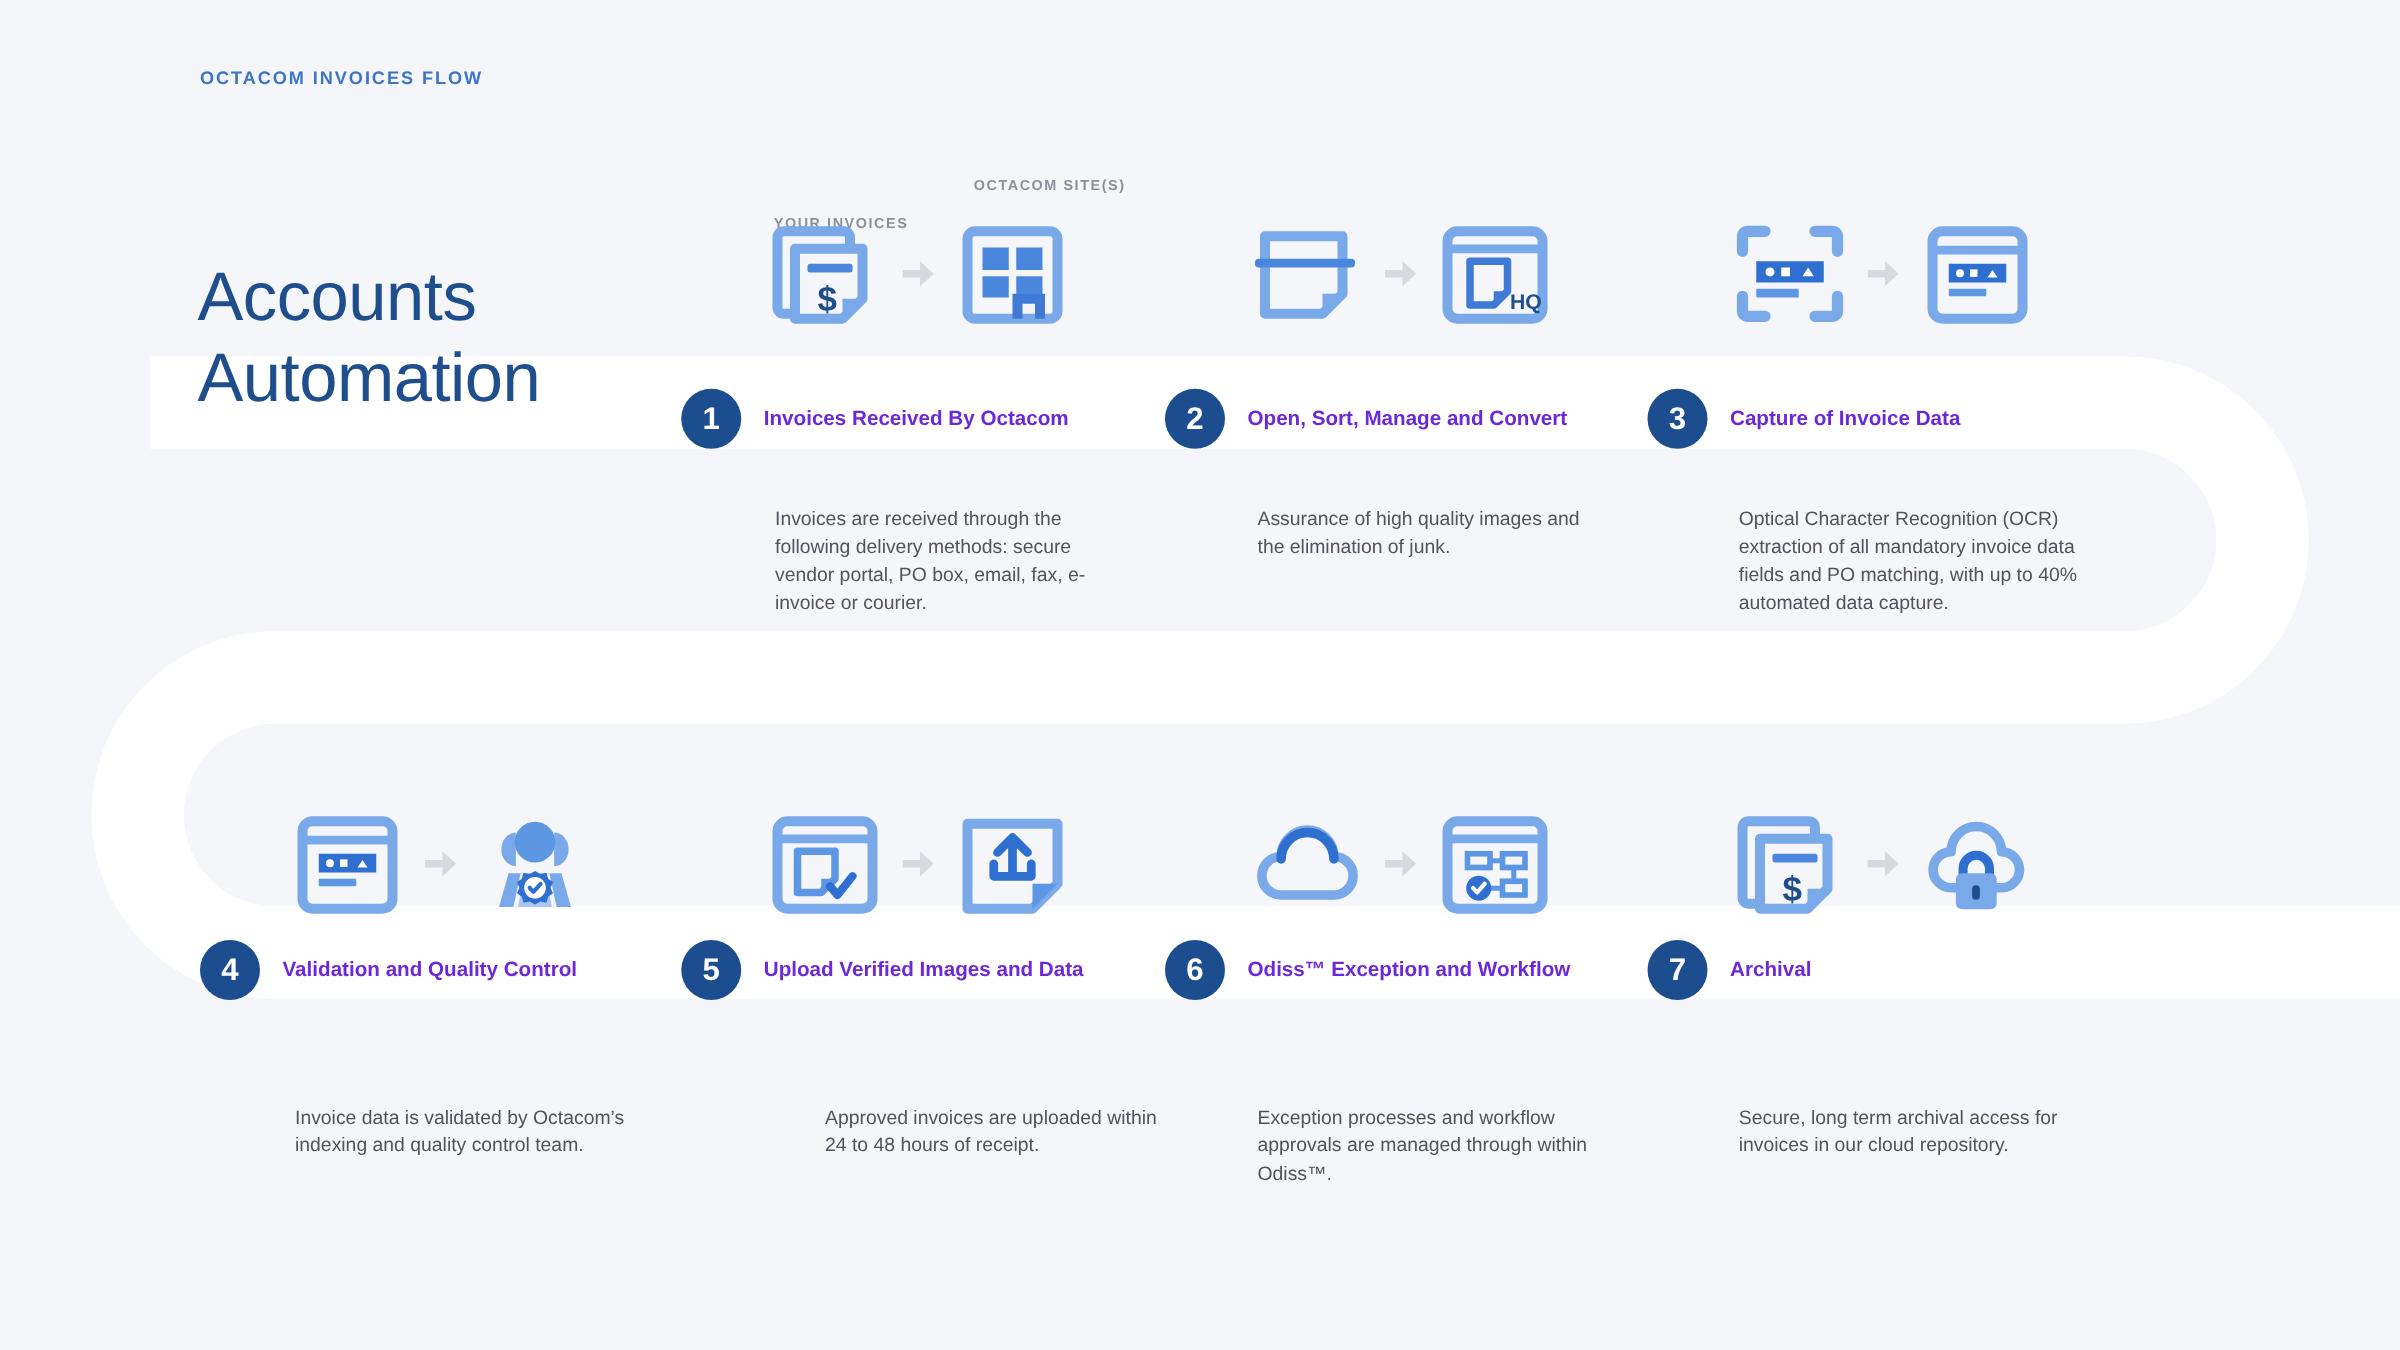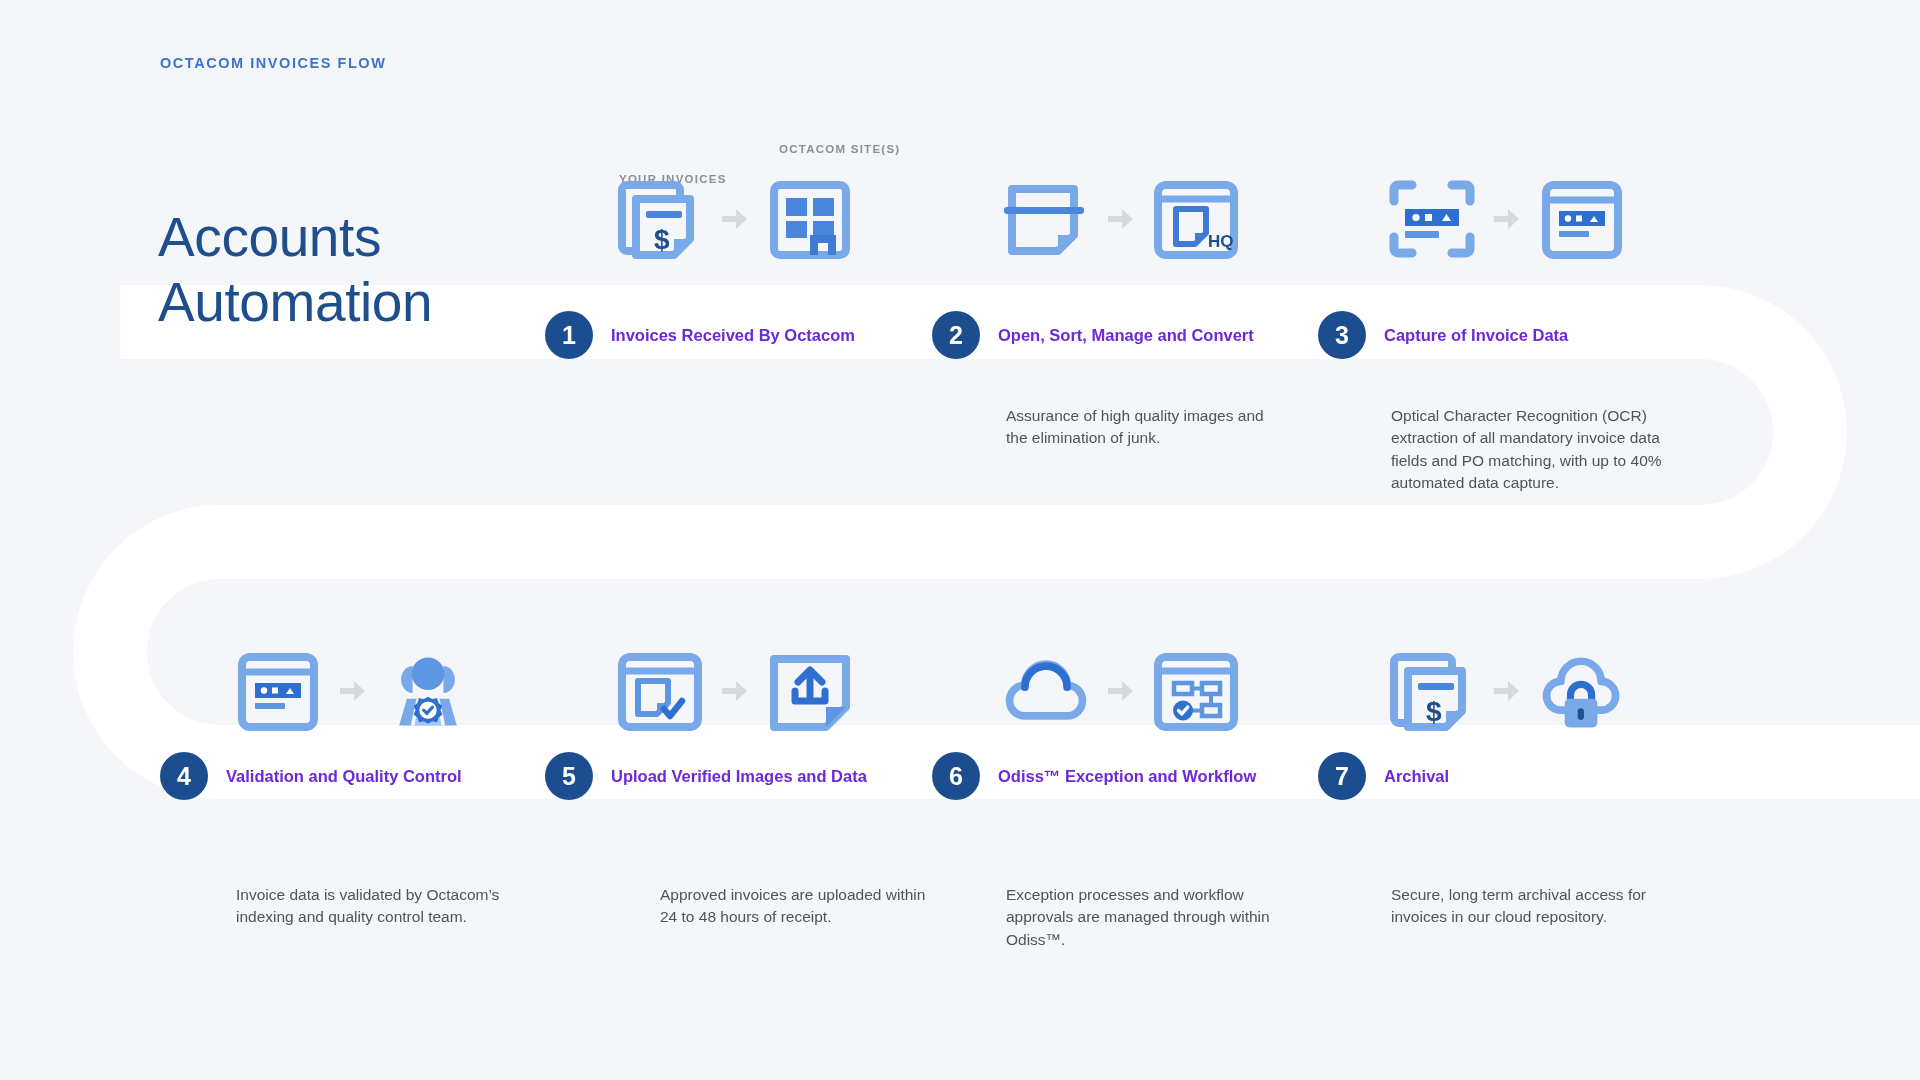--- a/index.html
+++ b/index.html
@@ -216,20 +216,21 @@
   </div>
   <div class="step-head" style="left:932px; top:311px;">
     <div class="step-badge">2</div>
     <div class="step-title">Open, Sort, Manage and Convert</div>
   </div>
   <div class="step-head" style="left:1318px; top:311px;">
     <div class="step-badge">3</div>
     <div class="step-title">Capture of Invoice Data</div>
   </div>
 
+  <div class="step-body" style="left:620px; top:405px;">Invoices are received through the following delivery methods: secure vendor portal, PO box, email, fax, e-invoice or courier.</div>
   <div class="step-body" style="left:1006px; top:405px;">Assurance of high quality images and the elimination of junk.</div>
   <div class="step-body" style="left:1391px; top:405px; width:286px;">Optical Character Recognition (OCR) extraction of all mandatory invoice data fields and PO matching, with up to 40% automated data capture.</div>
 
   <div class="icon-pair" style="left:230px; top:637px;">
     <div class="icon-slot">
       <svg width="96" height="96" viewBox="0 0 96 96">
         <rect x="12" y="14" width="72" height="70" rx="8" fill="none" stroke="#7aa9e9" stroke-width="8"></rect>
         <path d="M16 29 h64" stroke="#7aa9e9" stroke-width="7" stroke-linecap="round"></path>
         <rect x="25" y="40" width="46" height="15" fill="#2f6fd0"></rect>
         <circle cx="34" cy="47.5" r="3.2" fill="#ffffff"></circle>

